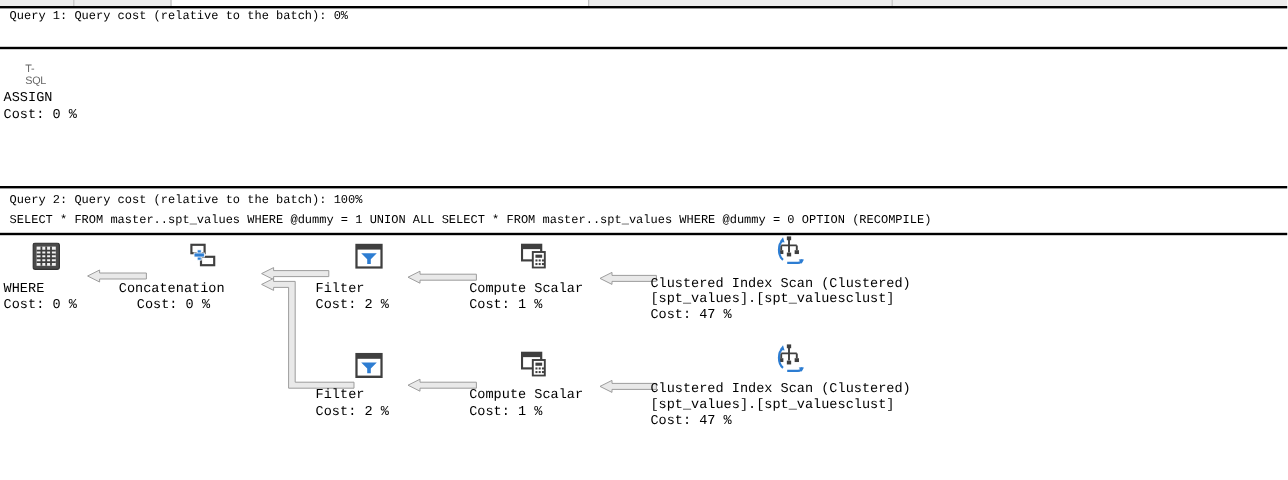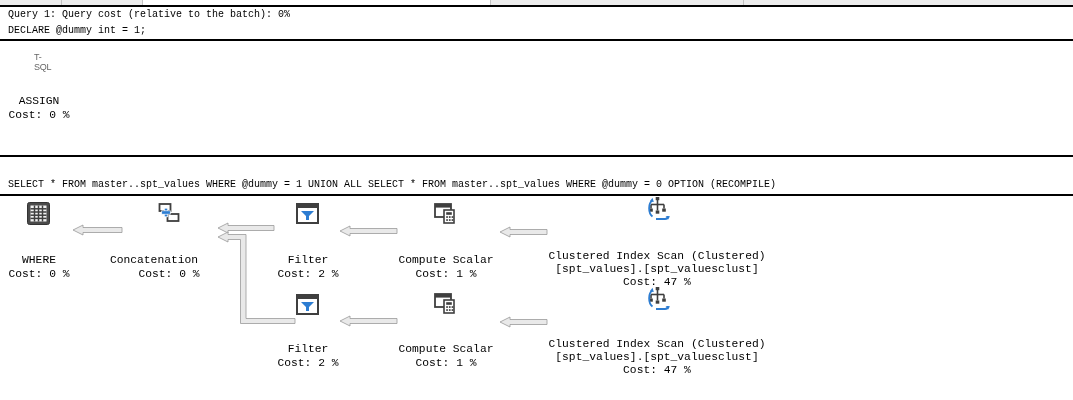--- a/index.html
+++ b/index.html
@@ -4,51 +4,51 @@
 <style>
   html,body{margin:0;padding:0;background:#fff;}
   #plan-pane{position:relative;width:1073px;height:400px;background:#fff;overflow:hidden;
     font-family:"Liberation Mono","DejaVu Sans Mono",monospace;color:#000;}
   .hdr{position:absolute;left:8px;font-size:10px;line-height:16px;white-space:pre;color:#000;}
   .sep{position:absolute;left:0;width:1073px;height:2px;background:#000;}
   .tabstrip{position:absolute;left:0;top:0;width:1073px;height:5px;background:#ececec;}
   .tab-active{position:absolute;left:143px;top:0;width:347px;height:5px;background:#ffffff;}
   .tabsep{position:absolute;top:0;width:1px;height:5px;background:#c2c2c2;}
   .node{position:absolute;}
-  .lbl{position:absolute;text-align:center;font-size:11.3px;line-height:13px;white-space:pre;color:#000;margin-top:19px;}
+  .lbl{position:absolute;font-size:11.3px;line-height:13px;white-space:pre;color:#000;}
   .icon{position:absolute;}
   .tsql{position:absolute;font-family:"Liberation Sans","DejaVu Sans",sans-serif;
     font-size:9px;color:#666;letter-spacing:-0.2px;}
   svg{display:block;}
 </style>
 </head>
 <body>
 
 <div id="plan-pane">
 
   <div class="tabstrip">
     <div class="tab-active"></div>
     <div class="tabsep" style="left:61px"></div>
     <div class="tabsep" style="left:142px"></div>
     <div class="tabsep" style="left:490px"></div>
     <div class="tabsep" style="left:743px"></div>
   </div>
   <div class="sep" style="top:5px"></div>
 
   <div class="hdr" style="top:7px">Query 1: Query cost (relative to the batch): 0%</div>
-  <div class="hdr" style="top:23px">DECLARE @dummy int = 1;</div>
   <div class="sep" style="top:39px"></div>
 
   <div class="node">
-    <div class="tsql" style="left:34px;top:52px">T-SQL</div>
+    <div class="tsql" style="left:21px;top:52px">T-SQL</div>
     <div class="lbl" style="left:3px;top:76px;width:72px">ASSIGN</div>
     <div class="lbl" style="left:3px;top:90px;width:72px">Cost: 0 %</div>
   </div>
 
   <div class="sep" style="top:155px"></div>
+  <div class="hdr" style="top:160px">Query 2: Query cost (relative to the batch): 100%</div>
   <div class="hdr" style="top:177px">SELECT * FROM master..spt_values WHERE @dummy = 1 UNION ALL SELECT * FROM master..spt_values WHERE @dummy = 0 OPTION (RECOMPILE)</div>
   <div class="sep" style="top:194px"></div>
 
   <svg style="position:absolute;left:0;top:0" width="1073" height="400">
     <g fill="#e9e9e9" stroke="#999999" stroke-width="0.8">
       <path d="M73 230 L83 225 L83 227.5 L122 227.5 L122 232.5 L83 232.5 L83 235 Z"></path>
       <path d="M218 228 L228 223 L228 225.5 L274 225.5 L274 230.5 L228 230.5 L228 233 Z"></path>
       <path d="M340 231 L350 226 L350 228.5 L397 228.5 L397 233.5 L350 233.5 L350 236 Z"></path>
       <path d="M500 232 L510 227 L510 229.5 L547 229.5 L547 234.5 L510 234.5 L510 237 Z"></path>
       <path d="M218 237 L228 232 L228 234.5 L246 234.5 L246 318.5 L295 318.5 L295 323.5 L240.5 323.5 L240.5 239.5 L228 239.5 L228 242 Z"></path>

